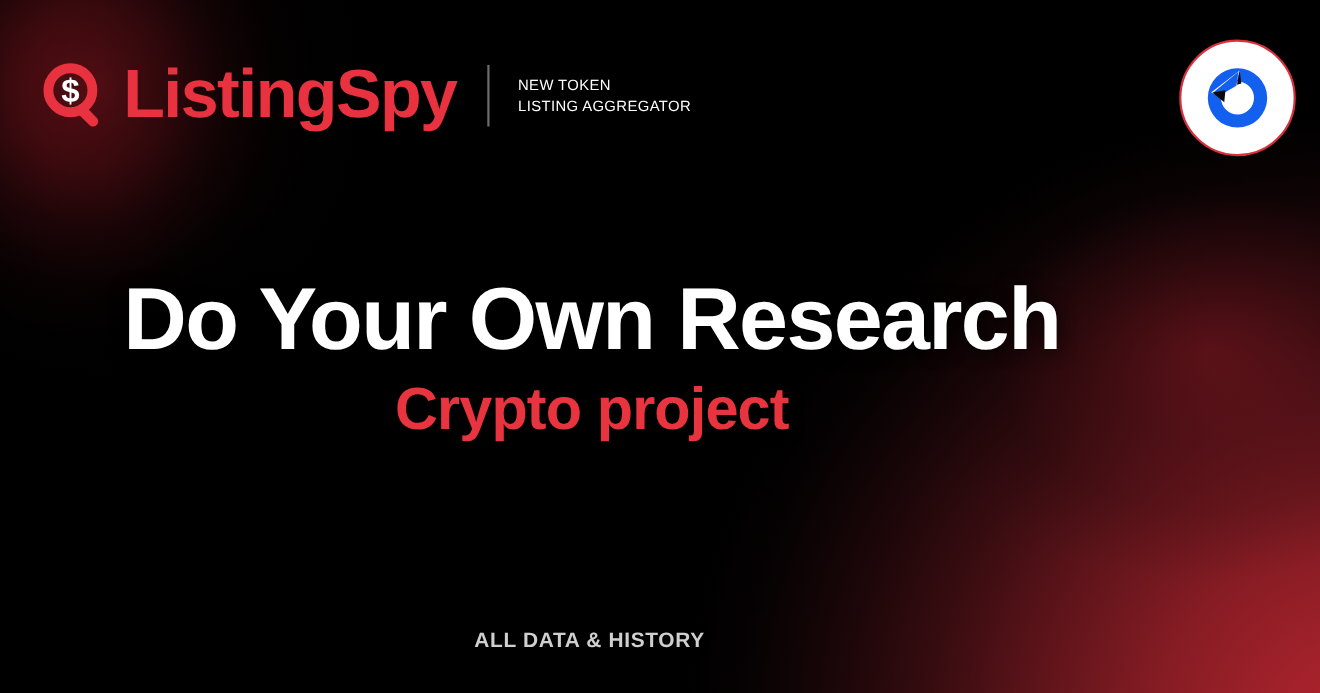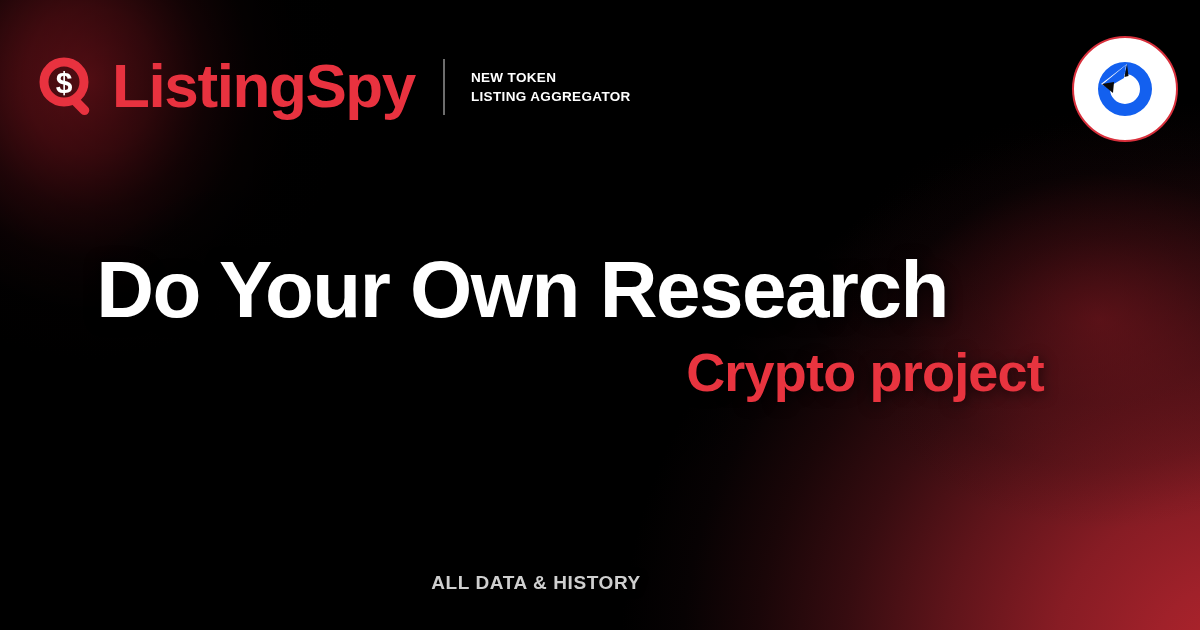--- a/index.html
+++ b/index.html
@@ -85,50 +85,49 @@
   .logo-word{
     font-size:62px; font-weight:700; letter-spacing:-1.4px;
     color:#e8323f; line-height:1; white-space:nowrap;
     margin-top:-3px;
   }
   .divider{
     width:2px; height:56px; background:#6d6d6d;
     margin:0 26px 0 28px; flex:none;
   }
   .tagline{
-    color:#ffffff; font-size:13.5px; font-weight:700;
+    color:#ffffff; font-size:13.5px; font-weight:400;
     letter-spacing:0.35px; line-height:1.42; white-space:nowrap;
   }
 
   
   .badge{
     position:absolute; right:22px; top:36px;
     width:106px; height:106px; border-radius:50%;
     background:#ffffff;
     border:2px solid #d8303c;
     display:flex; align-items:center; justify-content:center;
   }
   .badge svg{ display:block; }
 
   
   .hero{
-    position:absolute; left:0; top:250px; width:1044px;
+    position:absolute; left:16px; top:250px; width:1044px;
     text-align:center;
   }
   .hero-title{
     font-size:80px; font-weight:700; color:#ffffff;
     letter-spacing:-1.5px; line-height:1.0;
     text-shadow:0 2px 16px rgba(0,0,0,0.85);
   }
   .hero-sub{
     margin-top:14px;
     font-size:54px; font-weight:700; color:#e8343f;
     letter-spacing:-0.8px; line-height:1.05;
     text-shadow:0 2px 14px rgba(0,0,0,0.7);
-    text-align:right;
   }
 
   .footer{
     position:absolute; left:0; top:572px; width:1072px;
     text-align:center;
     color:#cfcfcf; font-size:19px; font-weight:700;
     letter-spacing:0.6px;
     text-shadow:0 1px 8px rgba(0,0,0,0.8);
   }
 </style>

